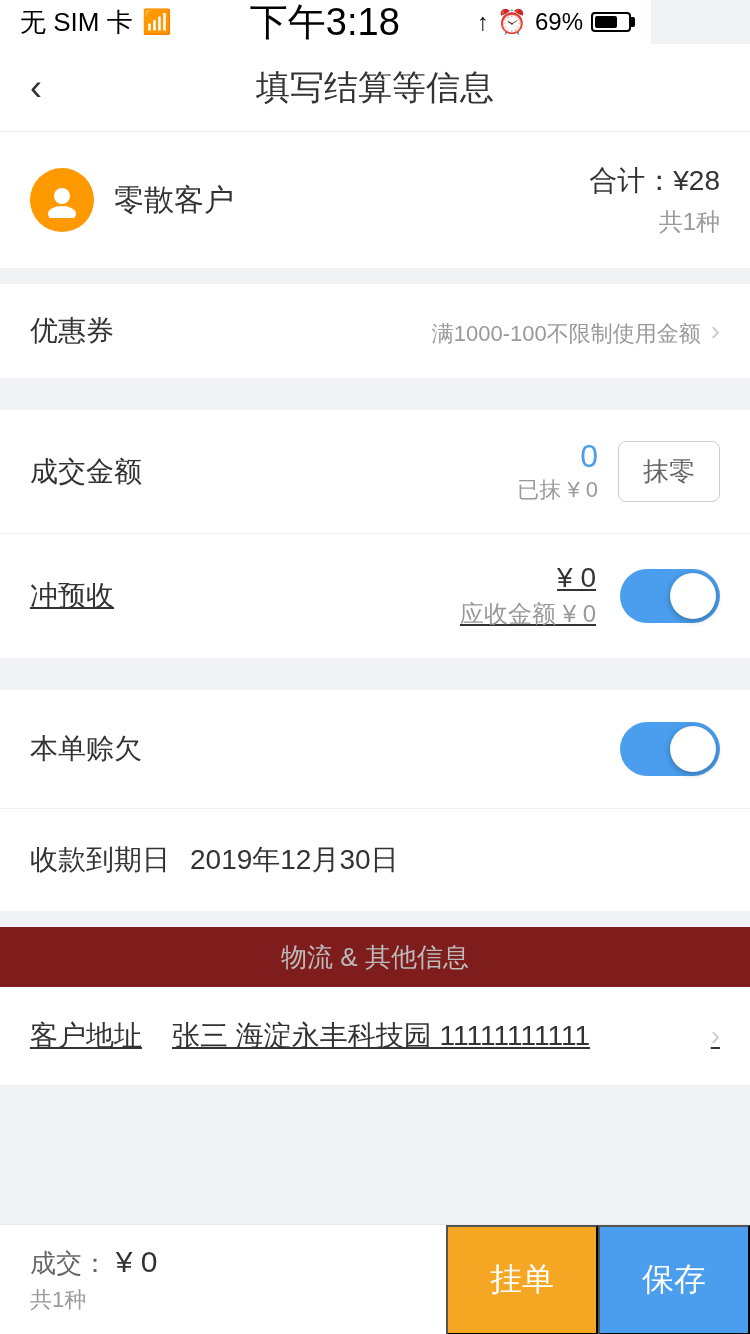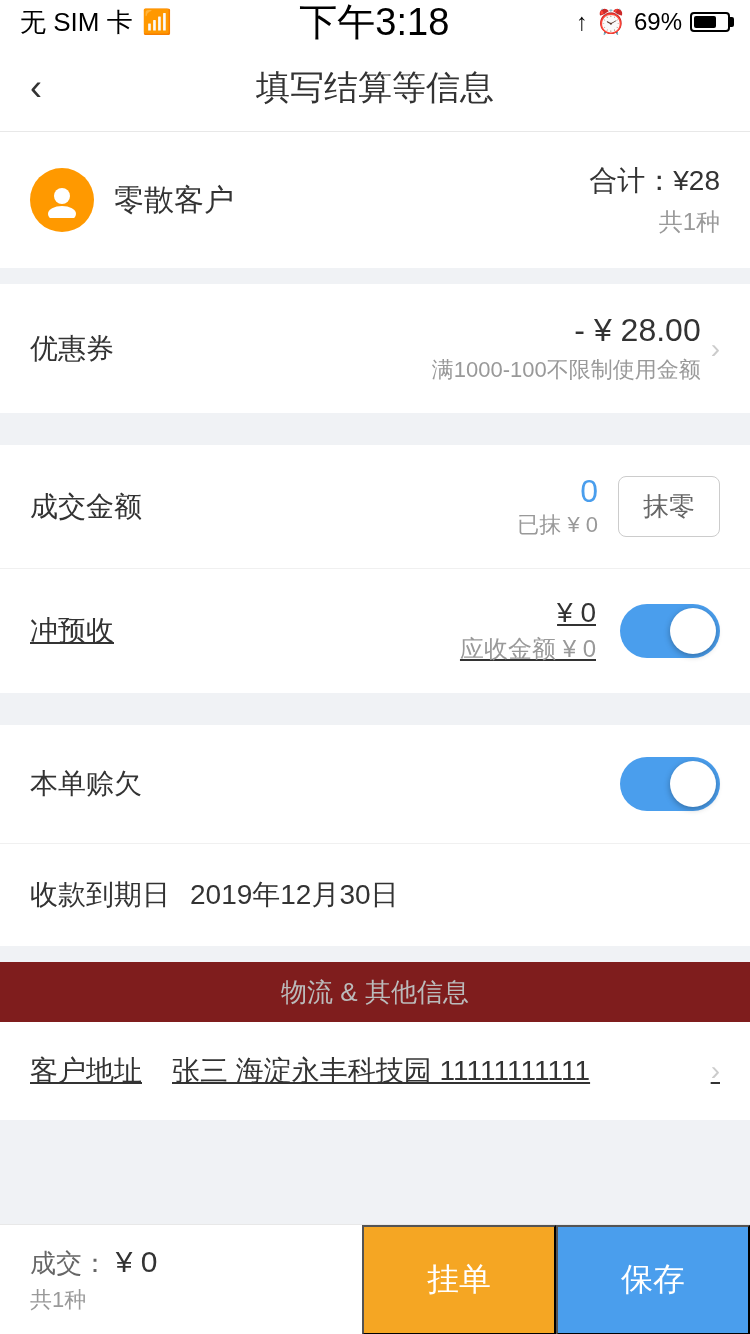--- a/index.html
+++ b/index.html
@@ -9,21 +9,21 @@
       min-height: 1334px;
       font-family: -apple-system, "PingFang SC", "Helvetica Neue", Arial, sans-serif;
       background: #f0f2f5;
       font-size: 28px;
       color: #333;
       position: relative;
     }
 
     
     .status-bar {
-      width: 750px;
+      width: 651px;
       height: 44px;
       background: #fff;
       display: flex;
       align-items: center;
       justify-content: space-between;
       padding: 8px 20px;
       font-size: 26px;
       color: #000;
     }
     .status-left { display: flex; align-items: center; gap: 10px; }
@@ -208,21 +208,21 @@
     }
     .bottom-info {
       flex: 1;
       padding: 0 30px;
     }
     .bottom-deal { font-size: 26px; color: #666; }
     .bottom-deal-amount { font-size: 30px; color: #333; font-weight: 500; }
     .bottom-count { font-size: 22px; color: #999; margin-top: 4px; }
     .bottom-btn {
       height: 110px;
-      width: 194px;
+      width: 152px;
       display: flex; align-items: center; justify-content: center;
       font-size: 32px; color: #fff; font-weight: 500; cursor: pointer;
       flex-shrink: 0;
     }
     .btn-hold { background: #f5a623; }
     .btn-save { background: #4a9eed; }
 
     
     .section-divider {
       height: 16px;
@@ -270,21 +270,20 @@
     <div class="customer-right">
       <div class="customer-total">合计：¥28</div>
       <div class="customer-count">共1种</div>
     </div>
   </div>
 
   <div class="form-section">
     <div class="form-row">
       <span class="form-label">优惠券</span>
       <div class="form-value-right">
-        <div class="discount-amount">- ¥ 28.00</div>
         <div class="discount-desc">满1000-100不限制使用金额</div>
       </div>
       <span class="chevron-right">›</span>
     </div>
   </div>
 
   <div class="section-divider"></div>
 
   <div class="form-section">
 

